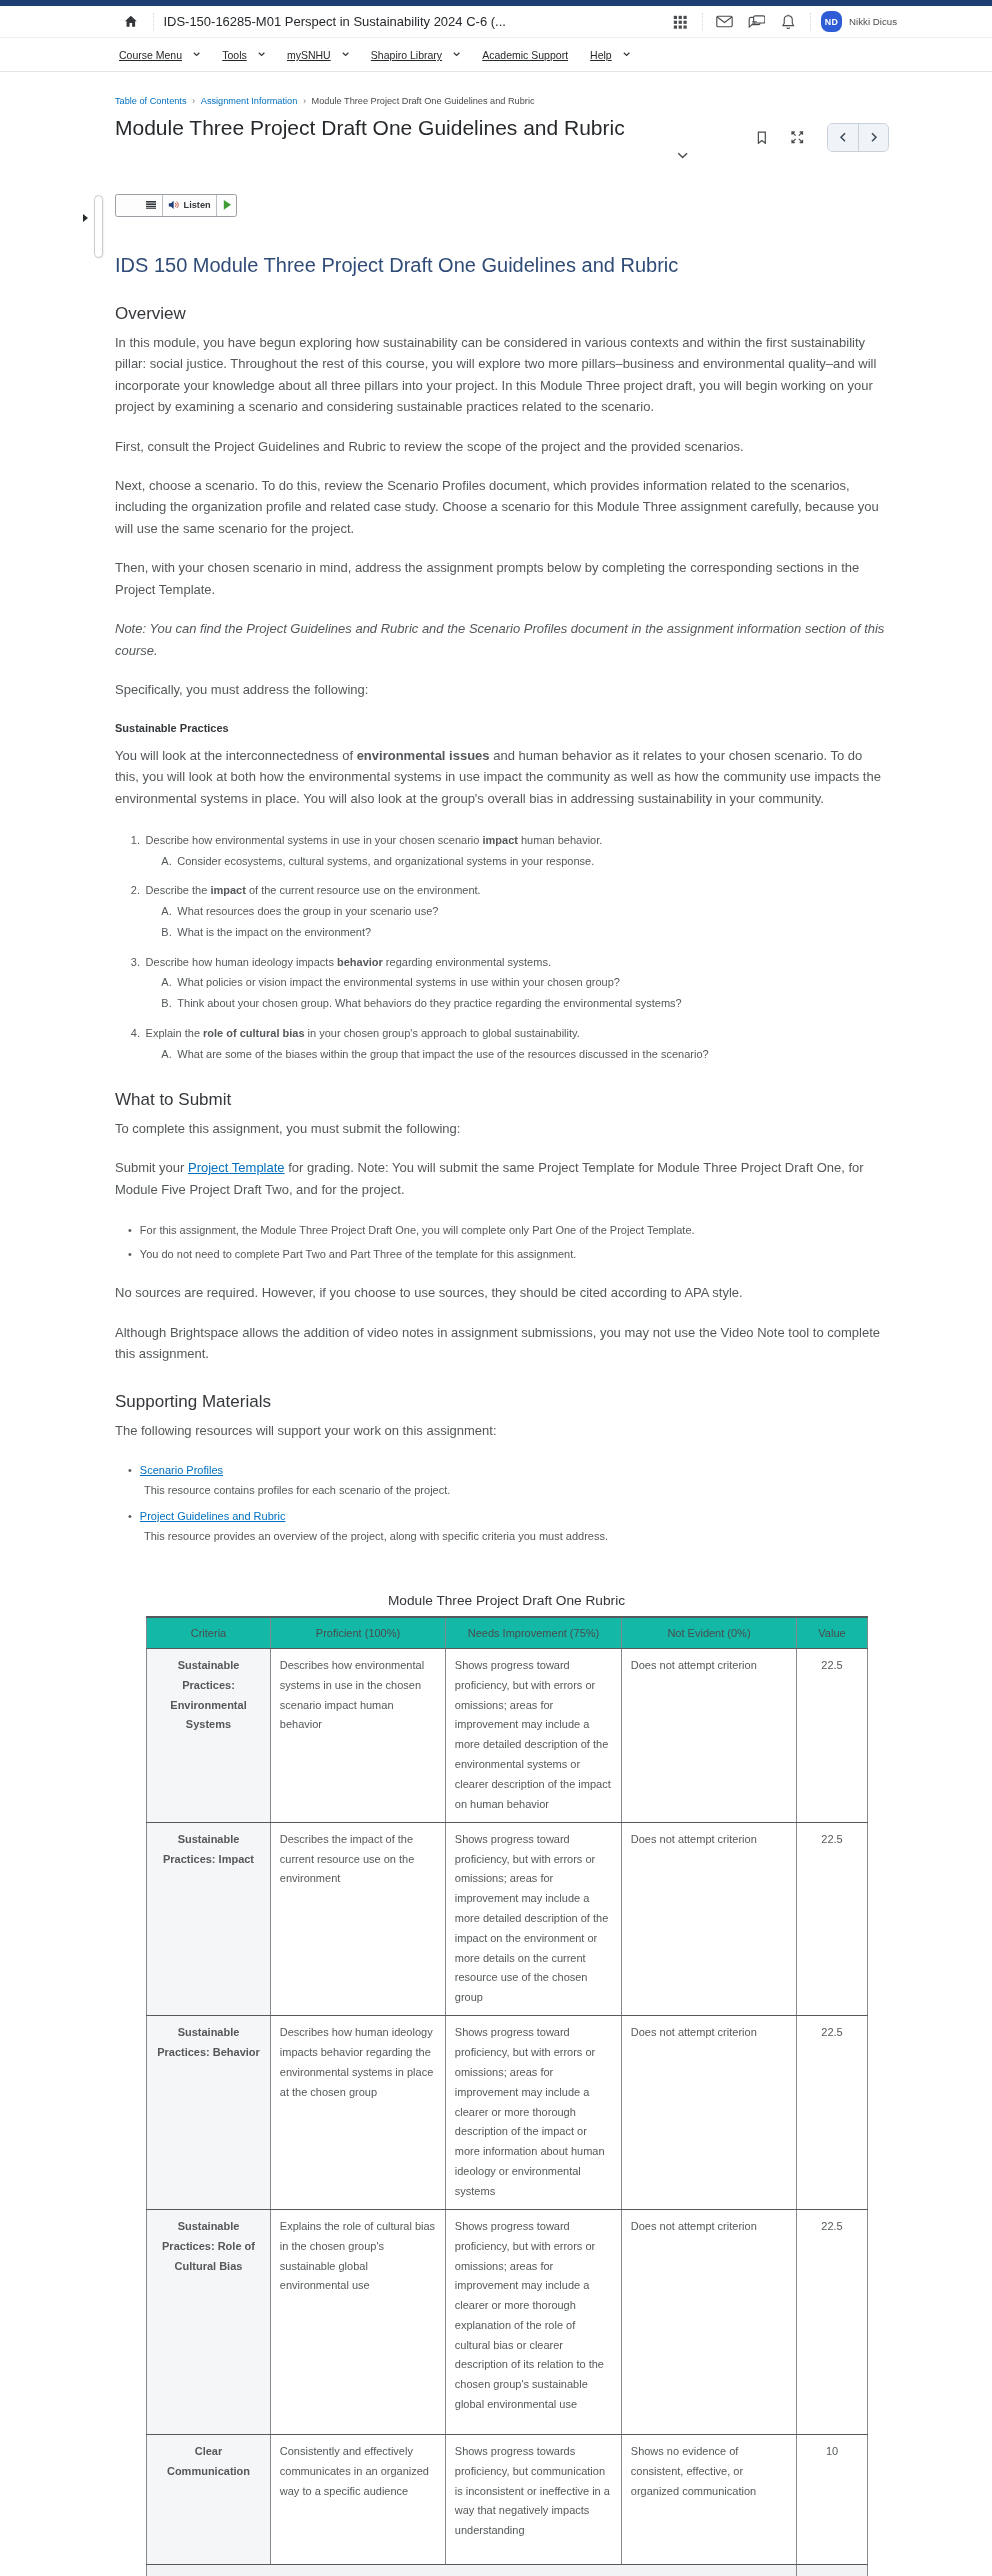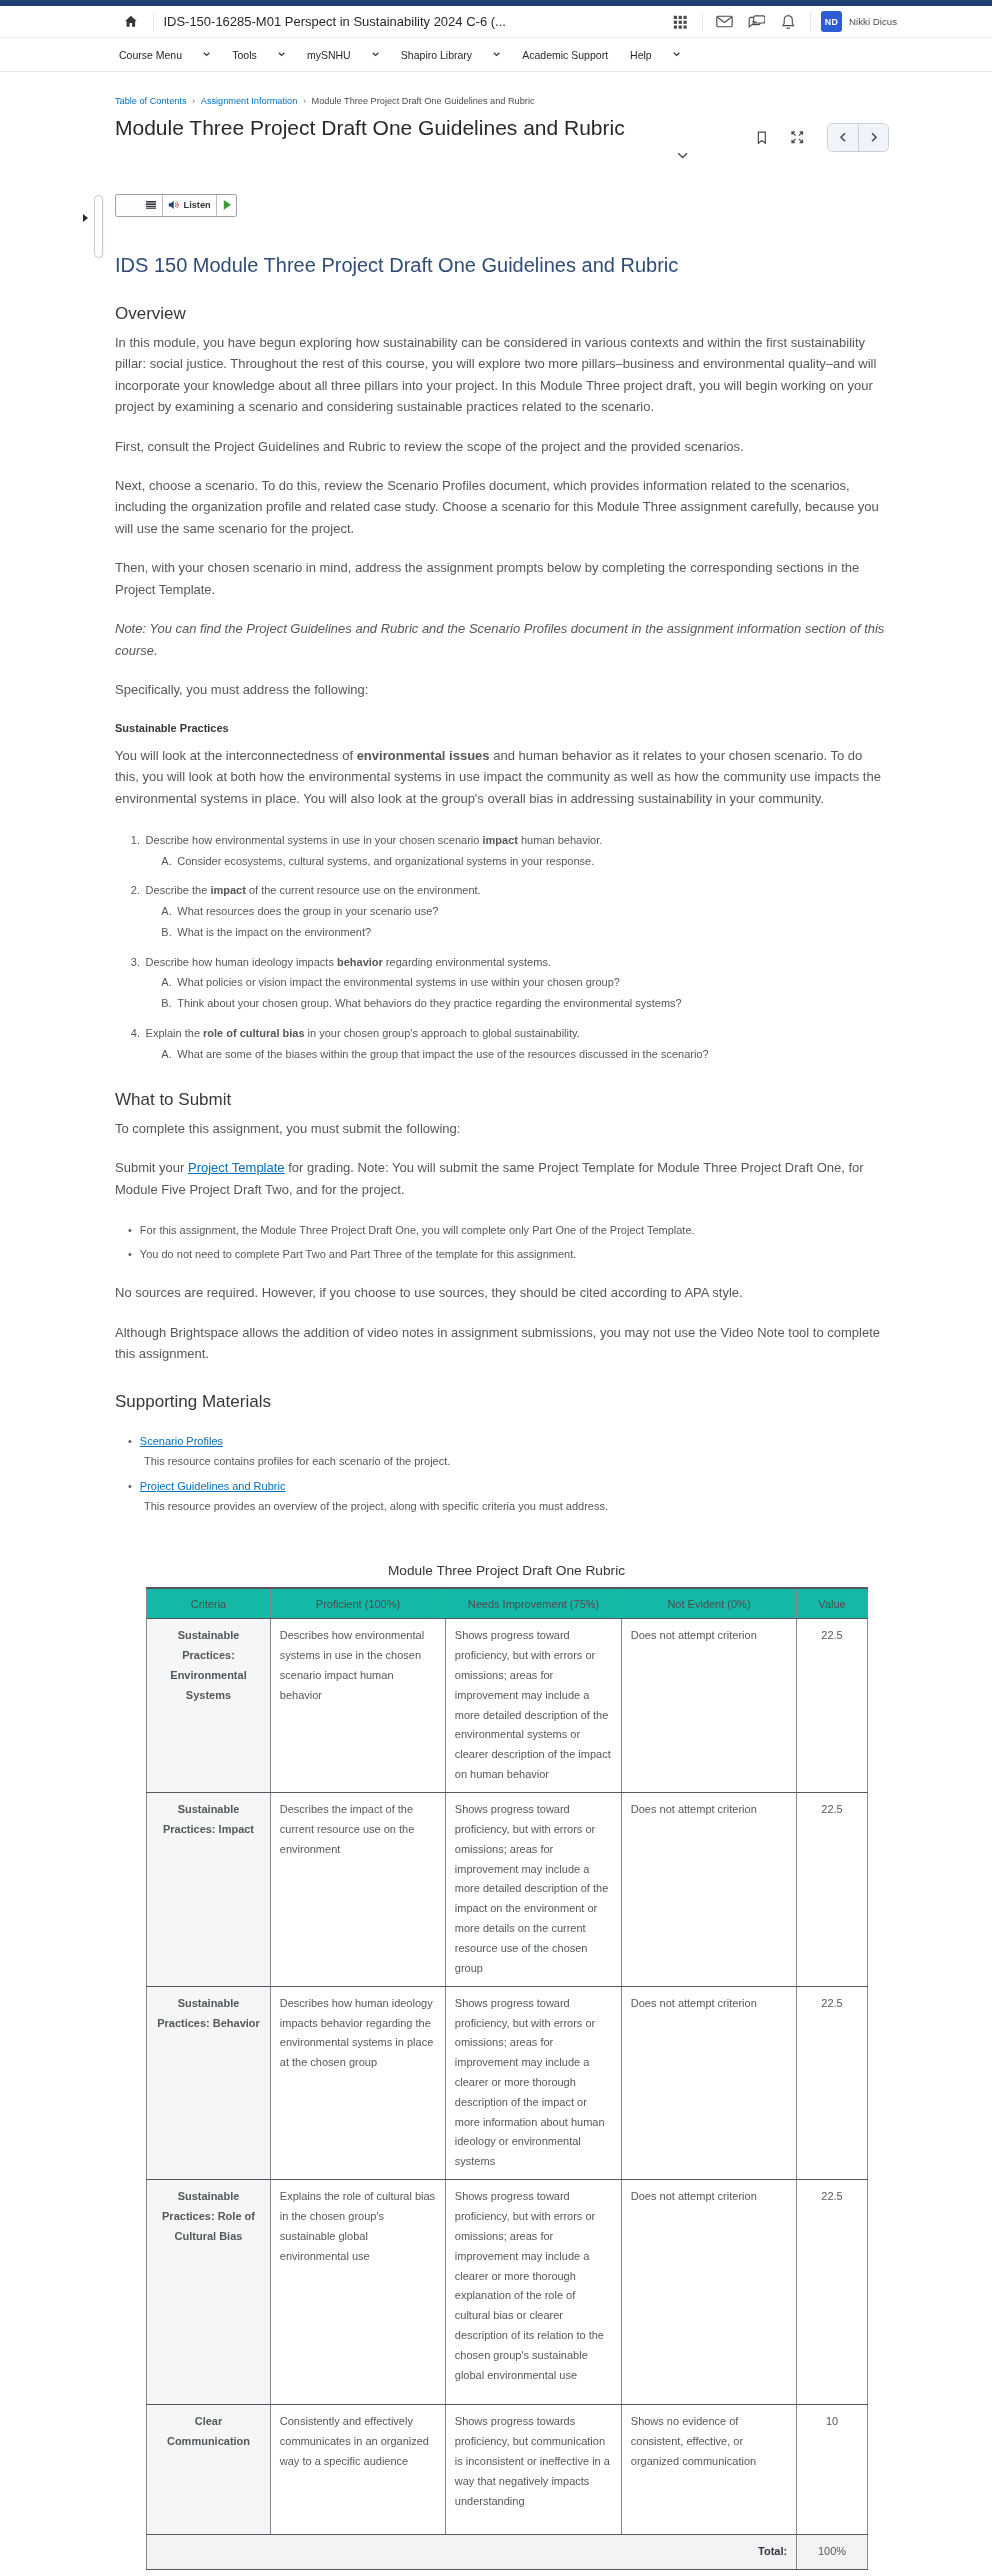--- a/index.html
+++ b/index.html
@@ -14,26 +14,26 @@
 
   
   .topstrip { height:6.4px; background:#1d3f74; }
 
   
   .minibar { height:32px; display:flex; align-items:center; padding:0 95px 0 119px; background:#fff; border-bottom:0.8px solid #eef1f4; }
   .vdiv { width:0; height:17.7px; border-left:1.6px dotted #d3d8dd; margin:0 9.7px; }
   .icon-btn { display:inline-flex; align-items:center; justify-content:center; width:24px; height:24px; cursor:pointer; color:#494c4e; }
   .course-title { font-size:13px; color:#26292c; white-space:nowrap; overflow:hidden; max-width:450px; }
   .minibar .spacer { flex:1; }
-  .avatar { width:21px; height:21px; border-radius:3px; background:#2e5cd5; color:#fff; font-size:8.8px; font-weight:700; display:inline-flex; align-items:center; justify-content:center; letter-spacing:0.2px; }
+  .avatar { width:21px; height:21px; border-radius:8px; background:#2e5cd5; color:#fff; font-size:8.8px; font-weight:700; display:inline-flex; align-items:center; justify-content:center; letter-spacing:0.2px; }
   .username { font-size:9.7px; color:#494c4e; margin-left:7.2px; white-space:nowrap; }
 
   
   .navbar { height:34px; display:flex; align-items:center; gap:22px; padding-left:119px; background:#fff; border-bottom:0.8px solid #e3e7eb; }
-  .nav-item { display:inline-flex; align-items:center; gap:21px; font-size:10.5px; color:#26292c; cursor:pointer; white-space:nowrap; }
+  .nav-item { display:inline-flex; align-items:center; gap:11px; font-size:10.5px; color:#26292c; cursor:pointer; white-space:nowrap;text-decoration:underline; }
 
   
   .side-arrow { position:absolute; left:83px; top:214px; width:0; height:0; border-top:4px solid transparent; border-bottom:4px solid transparent; border-left:5.6px solid #26292c; }
   .side-pill { position:absolute; left:94px; top:195px; width:8.8px; height:63px; background:#fff; border:0.8px solid #c6ccd2; border-radius:5.6px; box-shadow:0.8px 0.8px 1.6px rgba(0,0,0,.08); }
 
   
   .content { margin-left:115px; width:774px; }
 
   .breadcrumb { margin-top:24px; font-size:9.2px; color:#54585a; }
   .breadcrumb a { color:#006fbf; text-decoration:none; cursor:pointer; }
@@ -338,20 +338,21 @@
           </div>
         <div class="bitem">
             <span class="bullet">•</span>
             <span>You do not need to complete Part Two and Part Three of the template for this assignment.</span>
           </div>
       </div>
       <p class="body">No sources are required. However, if you choose to use sources, they should be cited according to APA style.</p>
       <p class="body">Although Brightspace allows the addition of video notes in assignment submissions, you may not use the Video Note tool to complete this assignment.</p>
 
       <h2 class="sec">Supporting Materials</h2>
+      <p class="body">The following resources will support your work on this assignment:</p>
       <div class="rlist">
         <div class="ritem">
           <div class="rline">
               <span class="bullet">•</span>
               <a class="inline-link">Scenario Profiles</a>
             </div>
           <div class="rdesc">This resource contains profiles for each scenario of the project.</div>
         </div>
         <div class="ritem">
           <div class="rline">

